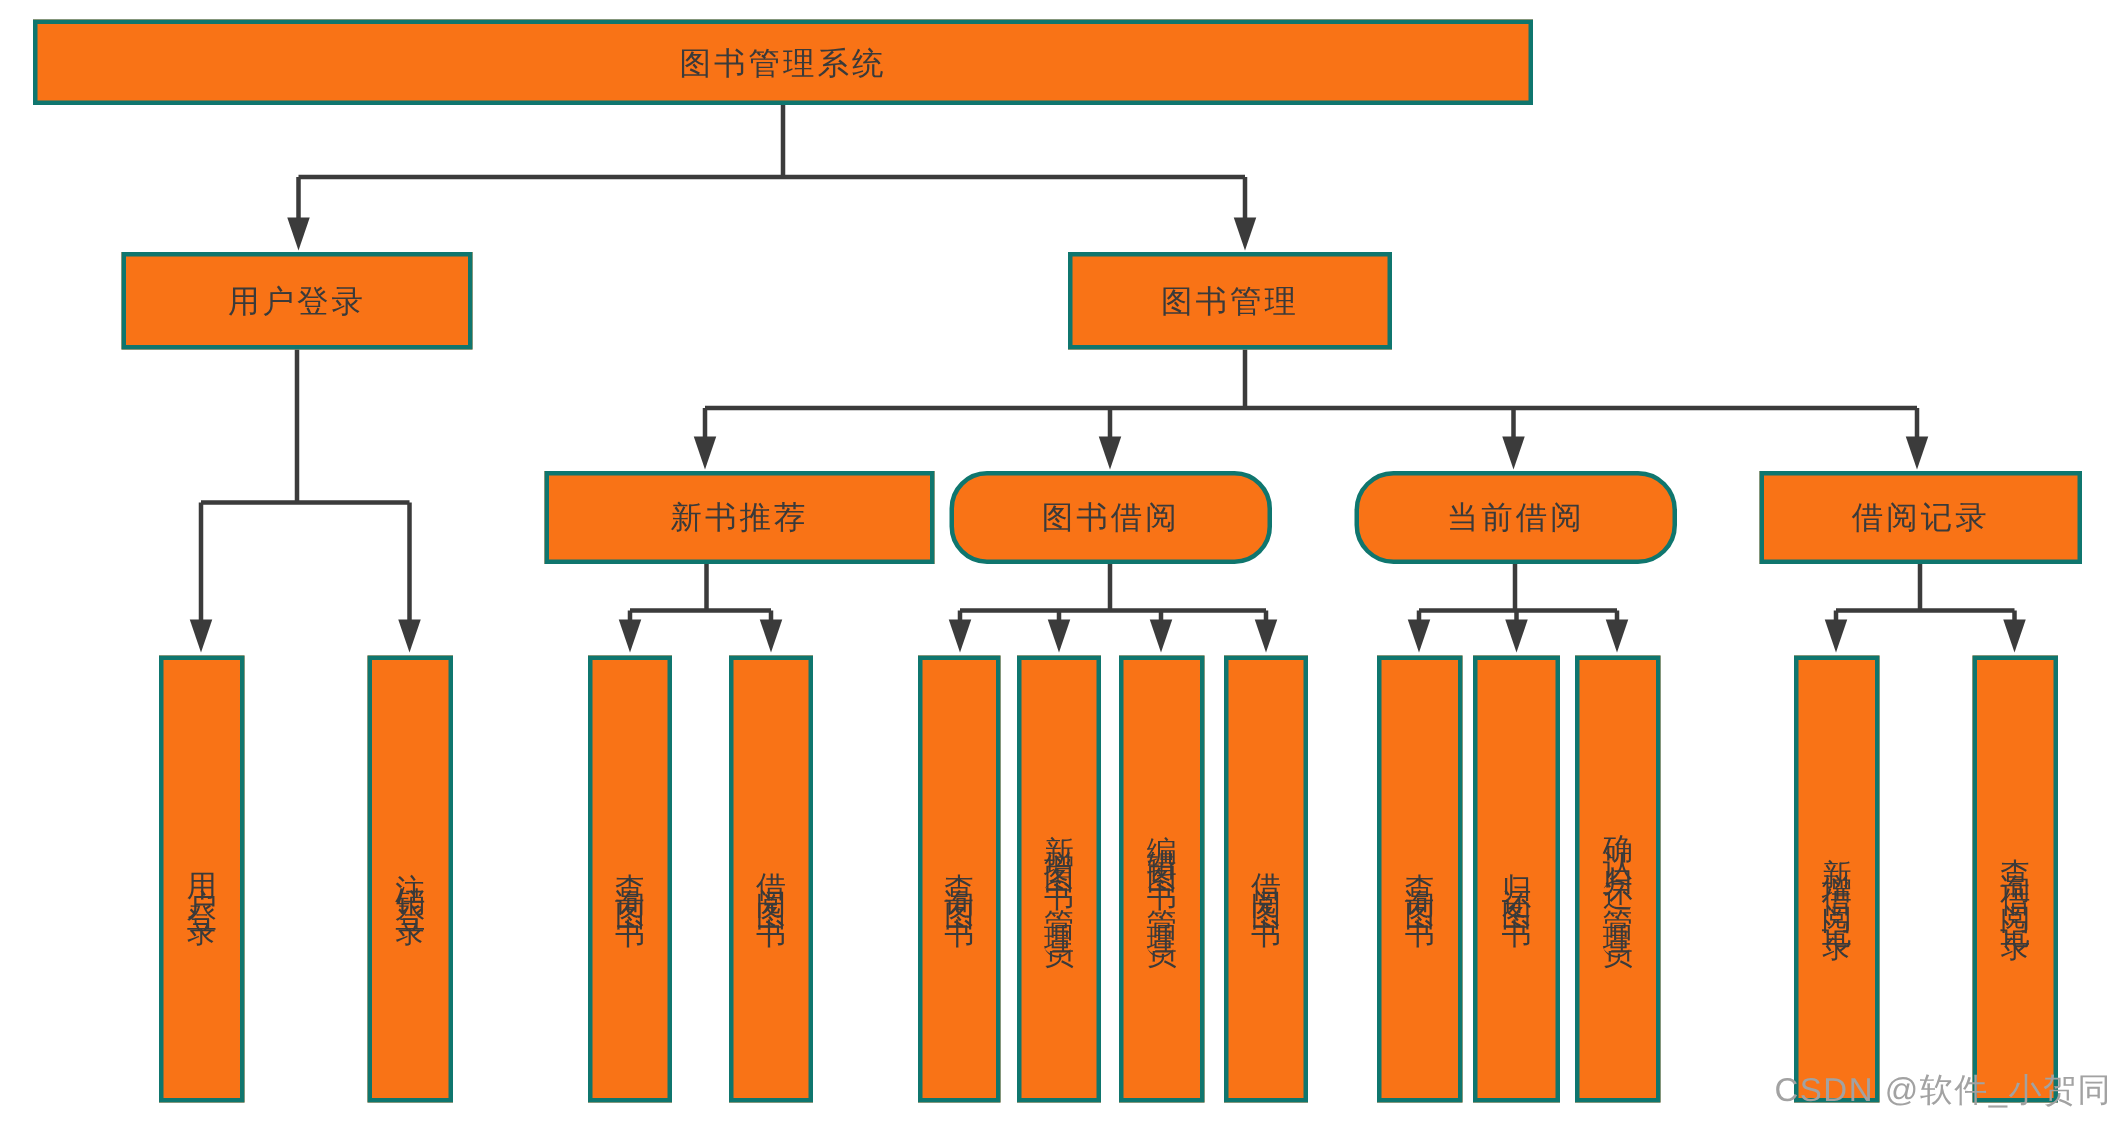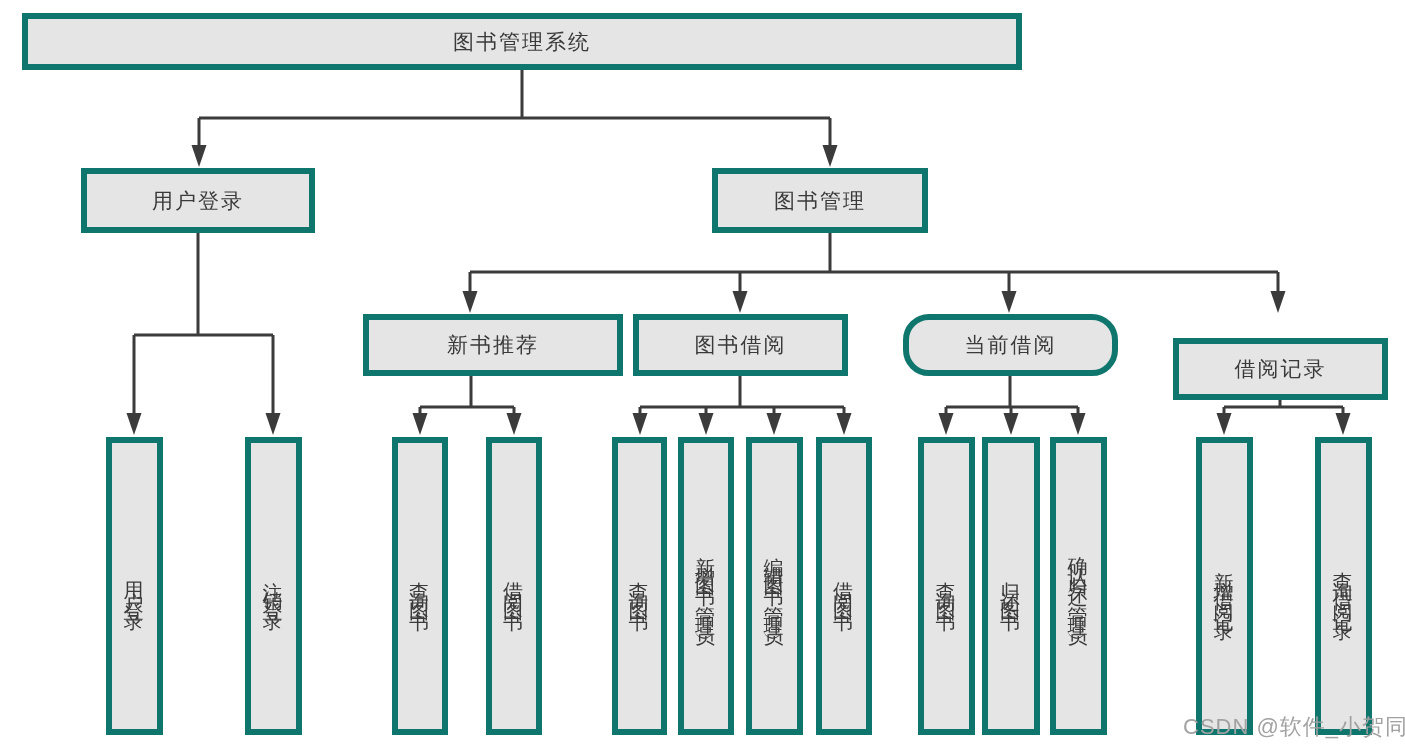--- a/index.html
+++ b/index.html
@@ -2,38 +2,38 @@
 <html><head>
 <meta charset="utf-8">
 <style>
   html,body{margin:0;padding:0;background:#fff;}
   .stage{
     position:relative;width:1405px;height:747px;background:#ffffff;
     font-family:"Liberation Sans", sans-serif;overflow:hidden;
   }
   .connectors{position:absolute;left:0;top:0;width:1405px;height:747px;}
   .box{
-    position:absolute;box-sizing:border-box;background:#e5e5e5;
-    border:6px solid #0f766e;color:#3a3a3a;
+    position:absolute;box-sizing:border-box;background:#f97316;
+    border:3px solid #0f766e;color:#3a3a3a;
     display:flex;align-items:center;justify-content:center;
     font-size:21px;letter-spacing:2px;white-space:nowrap;
   }
   .leaf{
     writing-mode:vertical-rl;text-orientation:mixed;
     font-size:20px;letter-spacing:10px;white-space:normal;
     top:437px;height:298px;
   }
   
   #n-root{left:22px;top:13px;width:1000px;height:57px;}
   #n-user-login{left:81px;top:168px;width:234px;height:65px;}
   #n-book-mgmt{left:712px;top:168px;width:216px;height:65px;}
   #n-new-book{left:363px;top:314px;width:260px;height:62px;}
-  #n-book-borrow{left:633px;top:314px;width:215px;height:62px;}
+  #n-book-borrow{left:633px;top:314px;width:215px;height:62px;border-radius:25px;}
   #n-current-borrow{left:903px;top:314px;width:215px;height:62px;border-radius:26px;}
-  #n-borrow-record{left:1173px;top:314px;width:215px;height:62px;margin-top:24px;}
+  #n-borrow-record{left:1173px;top:314px;width:215px;height:62px;}
   #lf1{left:106px;width:57px;}
   #lf2{left:245px;width:57px;}
   #lf3{left:392px;width:56px;}
   #lf4{left:486px;width:56px;}
   #lf5{left:612px;width:55px;}
   #lf6{left:678px;width:56px;}
   #lf7{left:746px;width:57px;}
   #lf8{left:816px;width:56px;}
   #lf9{left:918px;width:57px;}
   #lf10{left:982px;width:58px;}

